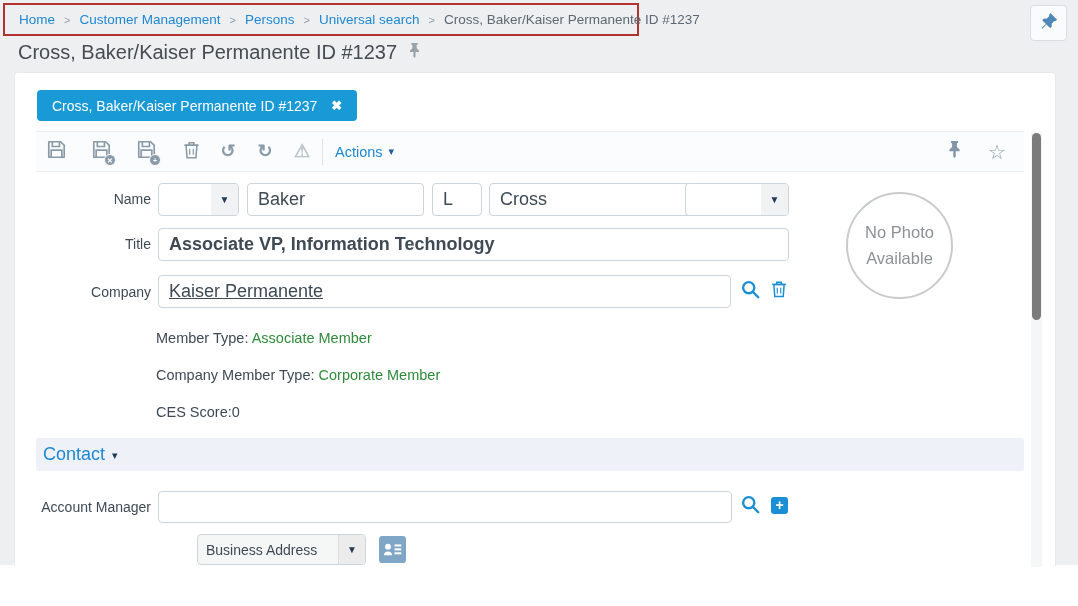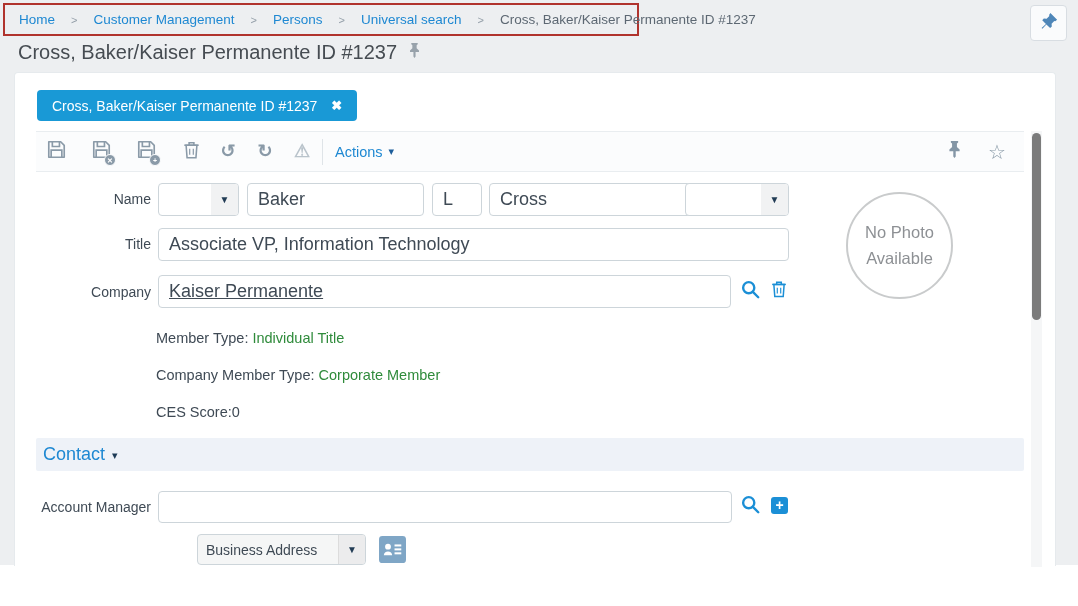--- a/index.html
+++ b/index.html
@@ -4,21 +4,21 @@
 <style>
   * { margin:0; padding:0; box-sizing:border-box; }
   body { font-family:"Liberation Sans", sans-serif; background:#ffffff; }
   #viewport { position:relative; width:1078px; height:606px; overflow:hidden; background:#ffffff; }
 
   
   .page-bg { position:absolute; left:0; top:0; width:1078px; height:565px; background:#edeff1; }
 
   
   .breadcrumb-box { position:absolute; left:3px; top:3px; width:636px; height:33px;
-    border:2px solid #b0332d; display:flex; align-items:center; padding-left:14px; gap:16px;
+    border:2px solid #b0332d; display:flex; align-items:center; padding-left:14px; gap:9px;
     font-size:13.5px; white-space:nowrap; }
   .crumb-link { color:#1e88d2; text-decoration:none; cursor:pointer; }
   .crumb-sep { color:#939ea8; font-size:11px; }
   .crumb-current { color:#5d6873; }
 
   
   .pin-button { position:absolute; left:1030px; top:5px; width:37px; height:36px; background:#fafbfc;
     border:1px solid #d8dde2; border-radius:4px; display:flex; align-items:center; justify-content:center; cursor:pointer; }
 
   
@@ -195,41 +195,41 @@
     </div>
     <input class="inp" style="left: 232px; top: 110px; width: 177px;" value="Baker">
     <input class="inp" style="left: 417px; top: 110px; width: 50px;" value="L">
     <input class="inp" style="left: 474px; top: 110px; width: 207px;" value="Cross">
     <div class="fsel" style="left:670px; top:110px; width:104px;">
       <span class="val"></span>
       <span class="arrow">▼</span>
     </div>
 
     <div class="lbl" style="left:0; top:163px;">Title</div>
-    <input class="inp" style="left: 143px; top: 155px; width: 631px;" value="Associate VP, Information Technology">
+    <input class="inp" style="left: 143px; top: 155px; width: 631px; font-weight: bold;" value="Associate VP, Information Technology">
 
     <div class="lbl" style="left:0; top:211px;">Company</div>
     <input class="inp link-text" style="left: 143px; top: 202px; width: 573px;" value="Kaiser Permanente">
     <span class="icon-btn" style="left:726px; top:207px;">
       <svg width="19" height="19" viewBox="0 0 16 16" fill="none" stroke="#1b8fd6" stroke-width="2">
           <circle cx="6.5" cy="6.5" r="4.7"></circle>
           <path d="M10.2 10.2l4.3 4.3" stroke-linecap="round"></path>
         </svg>
     </span>
     <span class="icon-btn" style="left:756px; top:207px;">
       <svg width="16" height="18" viewBox="0 0 14 15" fill="none" stroke="#1b8fd6" stroke-width="1.3">
           <path d="M1 3.5h12"></path>
           <path d="M5 3.5v-2h4v2"></path>
           <path d="M2.5 3.5l.8 10.5h7.4l.8-10.5z"></path>
           <path d="M5.5 6.5v5M8.5 6.5v5" stroke-width="1"></path>
         </svg>
     </span>
 
     <div class="mline" style="top:257px;">
-      <span>Member Type: </span><span class="mval">Individual Title</span>
+      <span>Member Type: </span><span class="mval">Associate Member</span>
     </div>
     <div class="mline" style="top:294px;">
       <span>Company Member Type: </span><span class="mval">Corporate Member</span>
     </div>
     <div class="mline" style="top:331px;">
       <span>CES Score:</span><span>0</span>
     </div>
 
     <div class="photo-circle">
       <span>No Photo</span>

